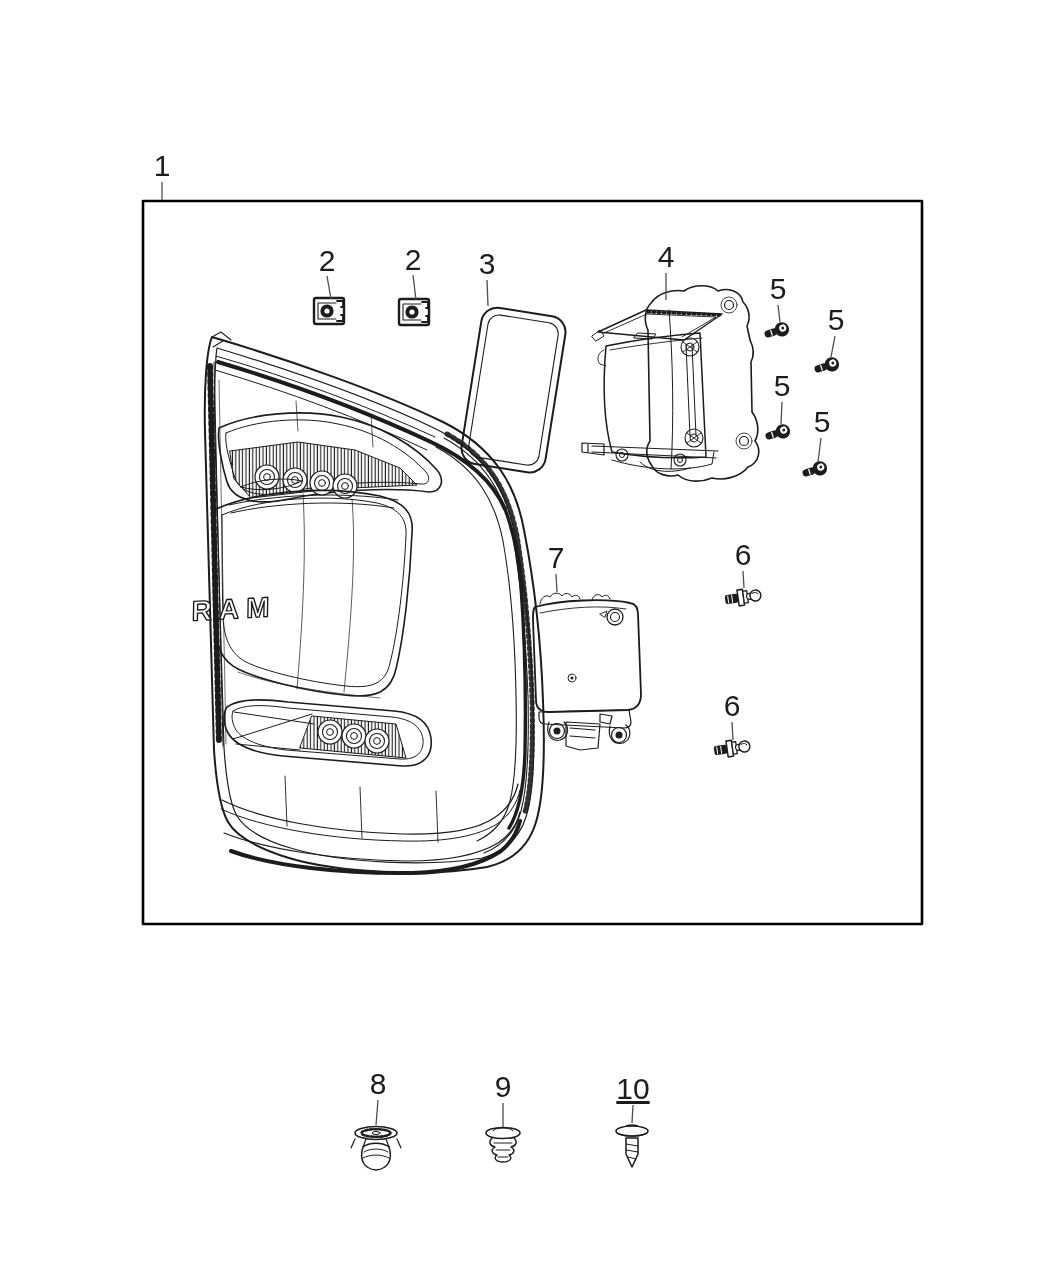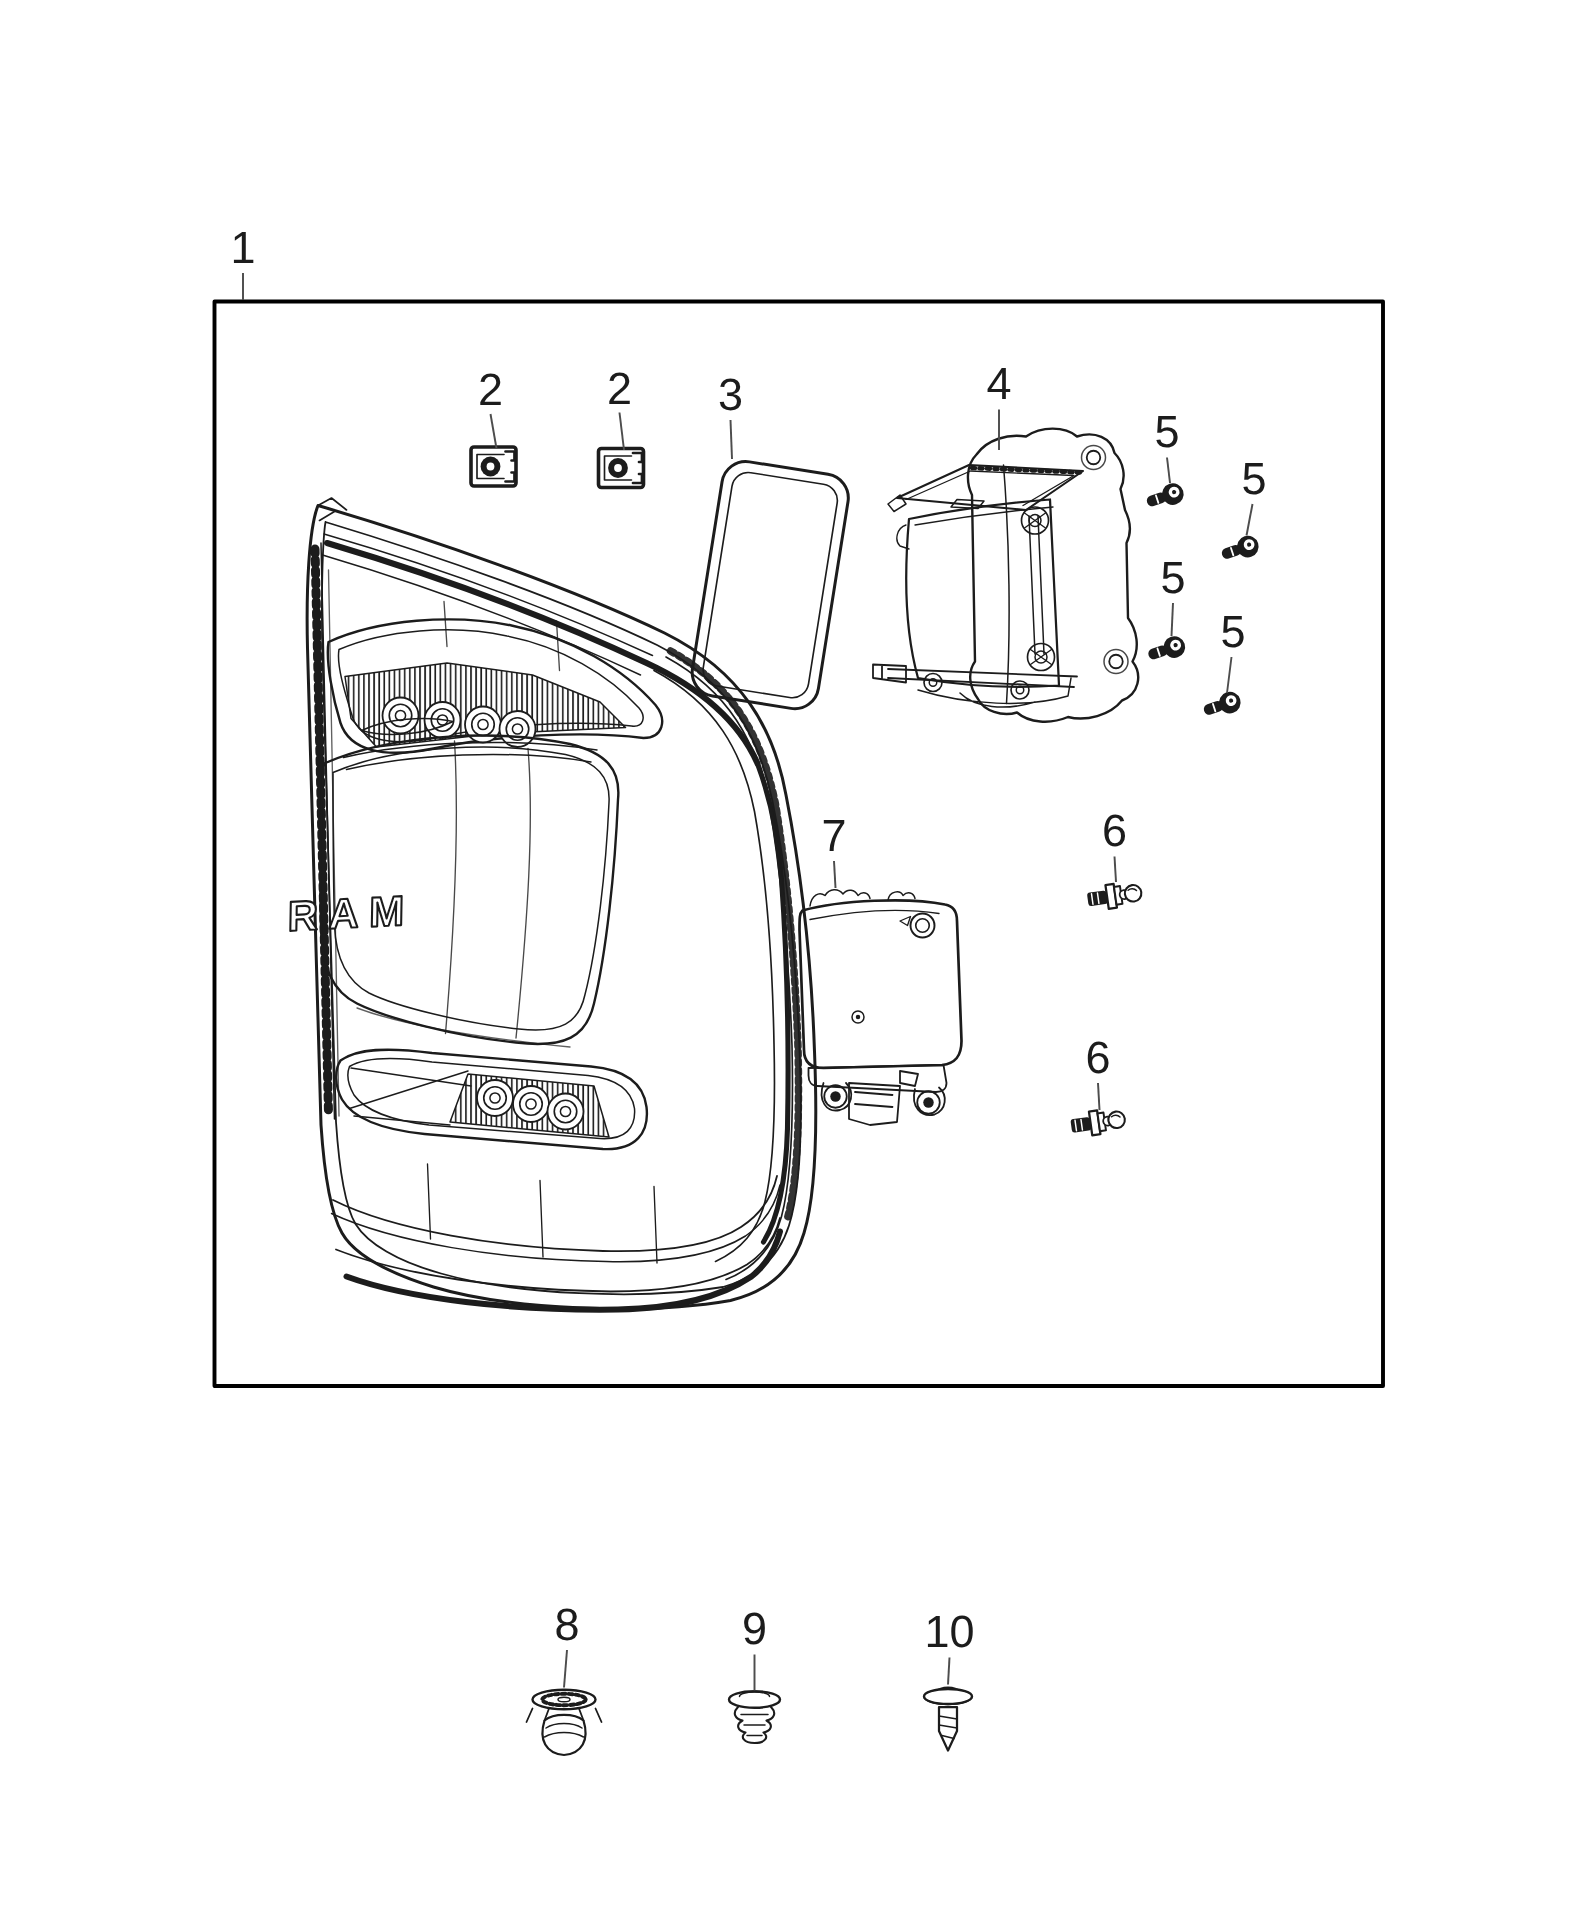--- a/index.html
+++ b/index.html
@@ -237,16 +237,16 @@
       <div class="callout" style="left: 666px; top: 257px;">4</div>
       <div class="callout" style="left: 778px; top: 289px;">5</div>
       <div class="callout" style="left: 836px; top: 320px;">5</div>
       <div class="callout" style="left: 782px; top: 386px;">5</div>
       <div class="callout" style="left: 822px; top: 422px;">5</div>
       <div class="callout" style="left: 556px; top: 558px;">7</div>
       <div class="callout" style="left: 743px; top: 555px;">6</div>
       <div class="callout" style="left: 732px; top: 706px;">6</div>
       <div class="callout" style="left: 378px; top: 1084px;">8</div>
       <div class="callout" style="left: 503px; top: 1087px;">9</div>
-      <div class="callout" style="left: 633px; top: 1089px;">10</div>
+      <div class="callout" style="left: 633px; top: 1089px; text-decoration: underline;">10</div>
     </div>
 
 </div>
 
 </body></html>

